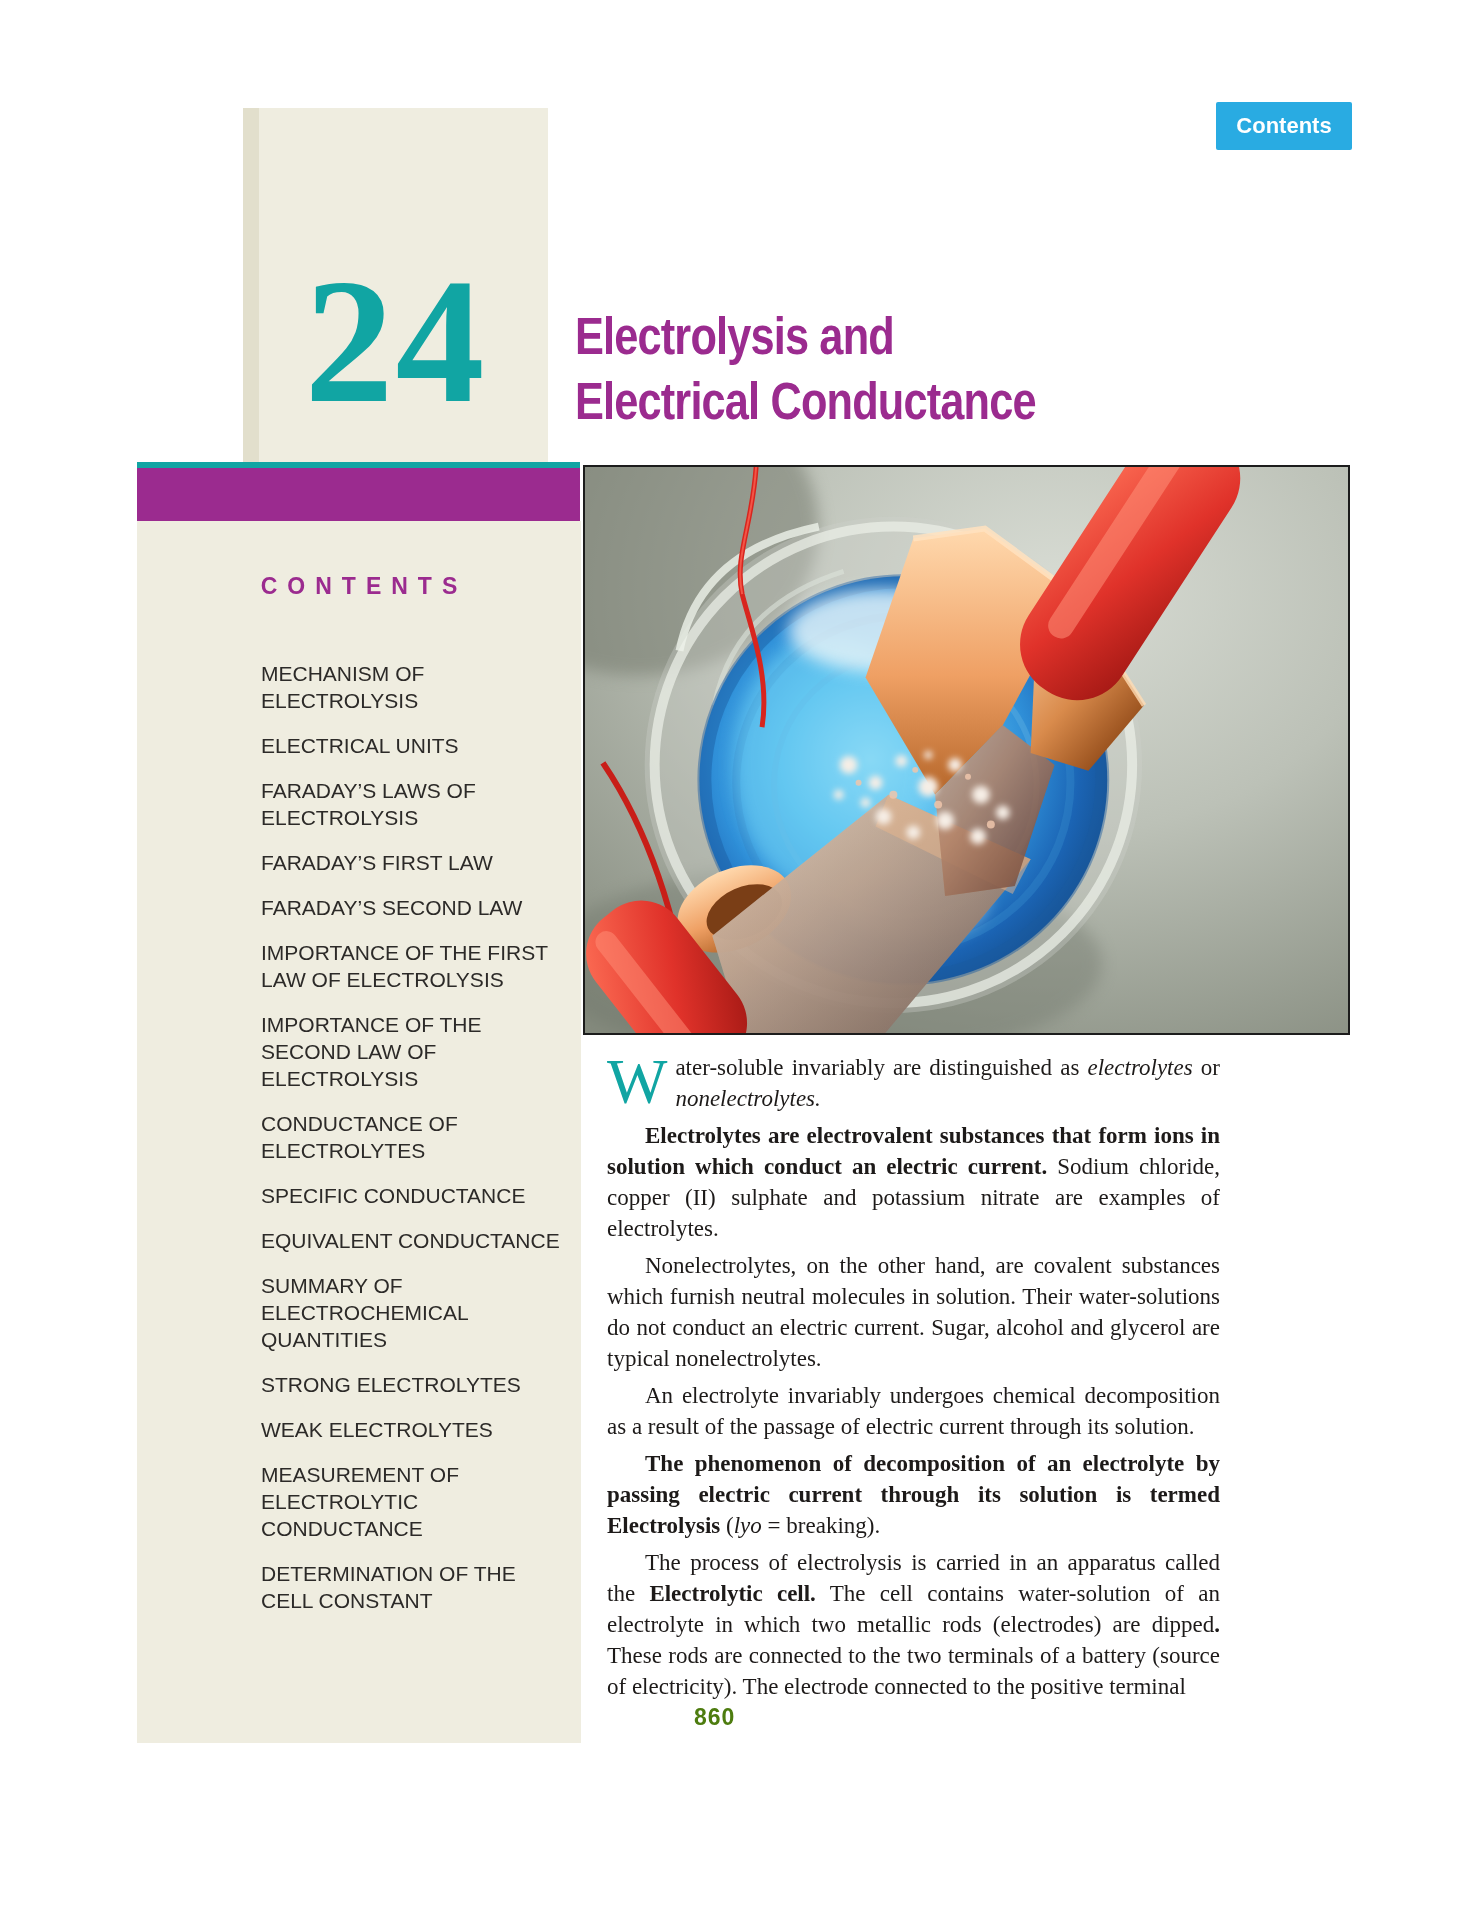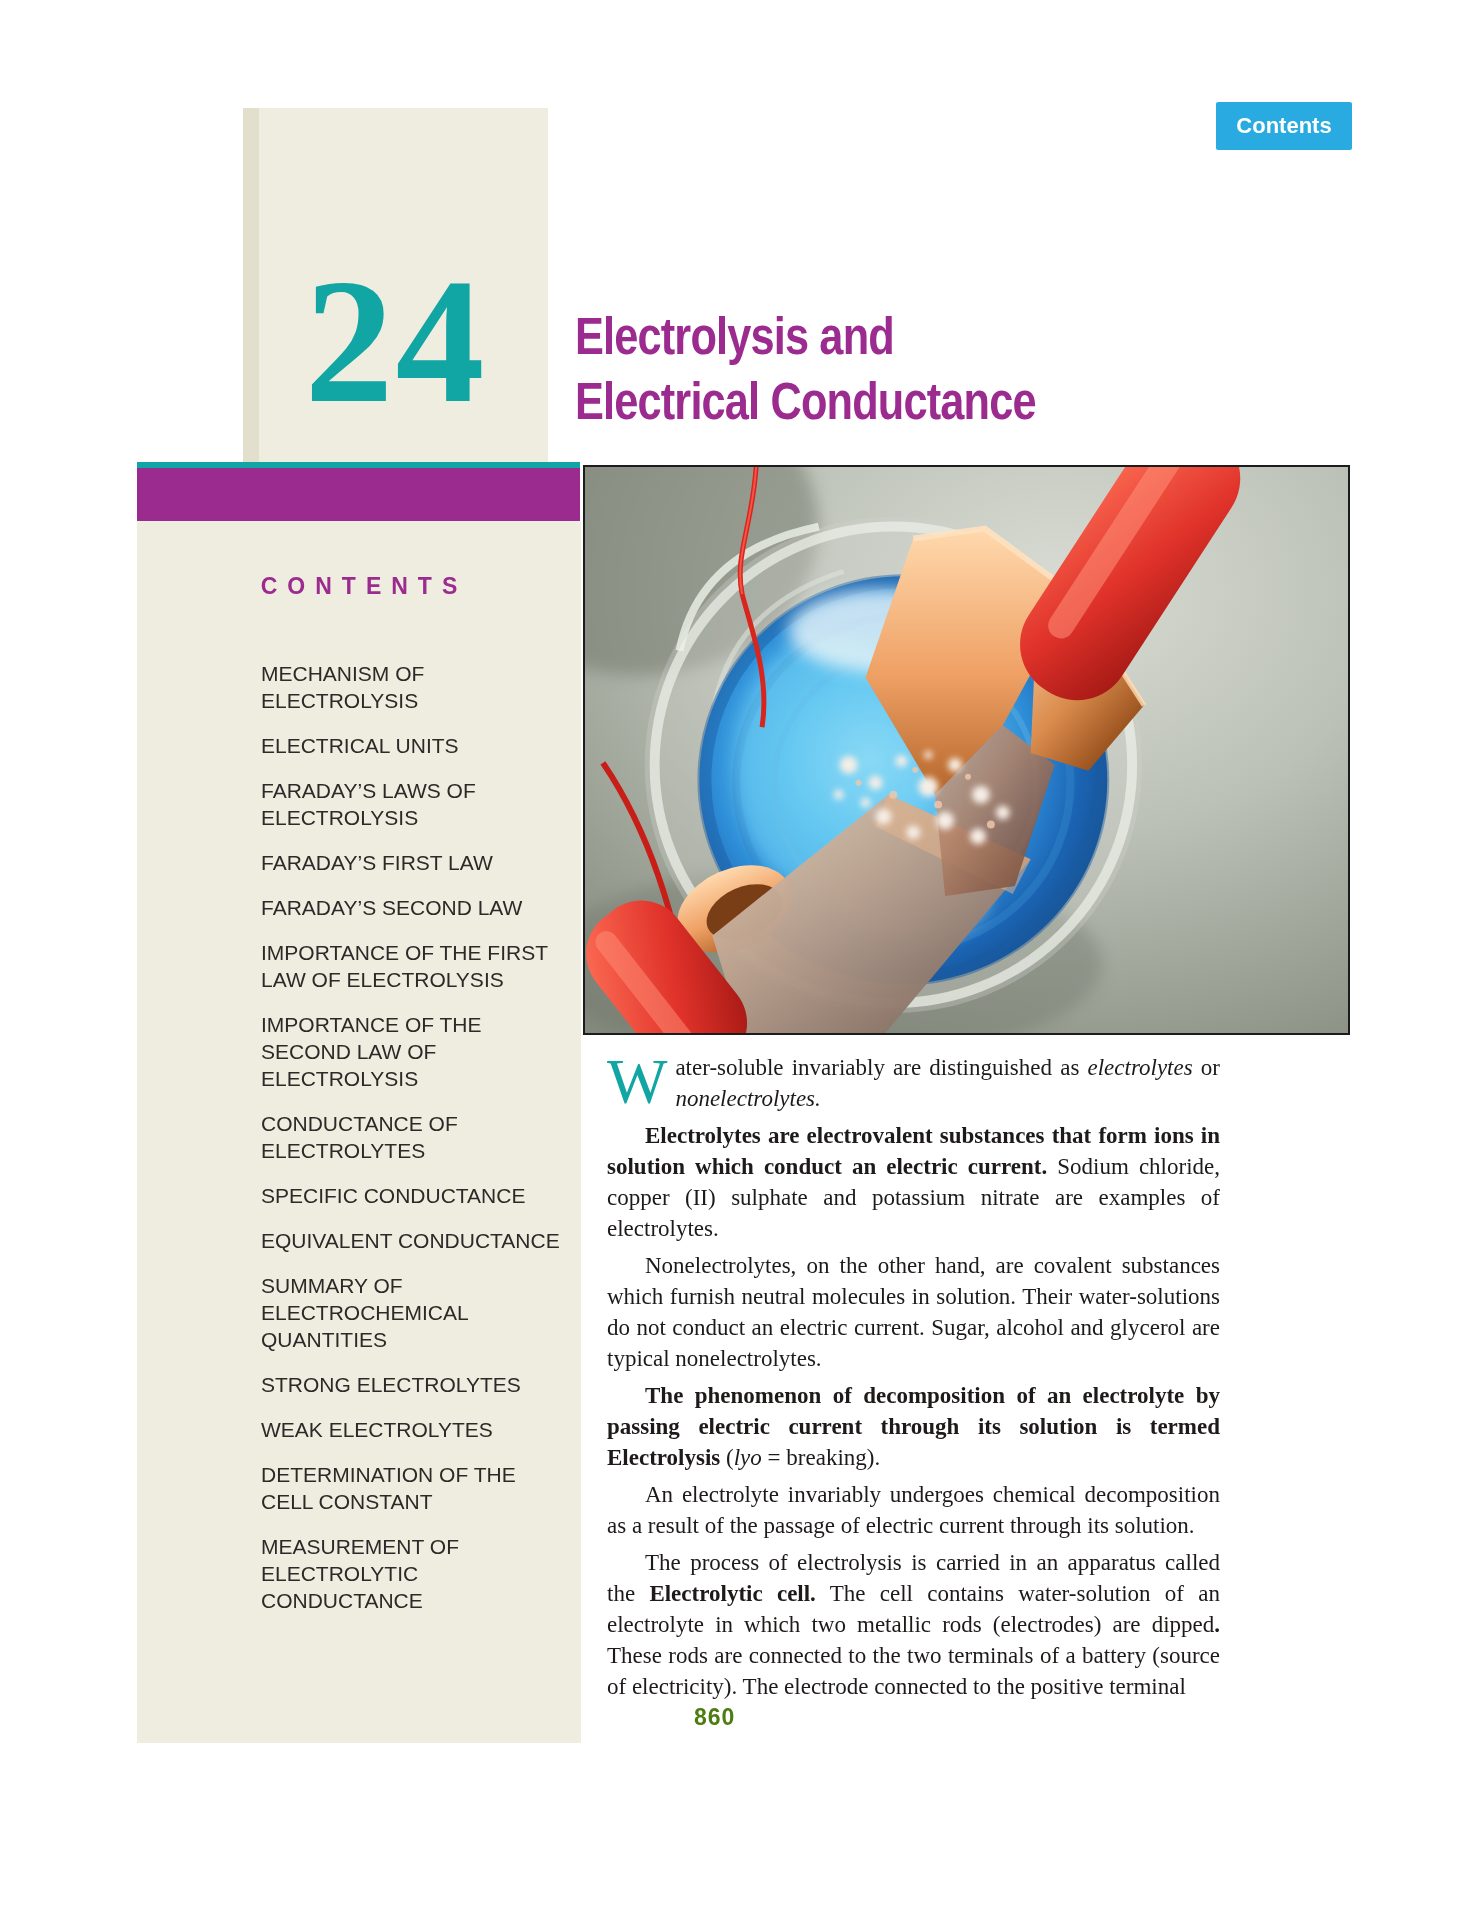--- a/index.html
+++ b/index.html
@@ -89,22 +89,22 @@
         <div class="toc-item">FARADAY’S FIRST LAW</div>
         <div class="toc-item">FARADAY’S SECOND LAW</div>
         <div class="toc-item">IMPORTANCE OF THE FIRST LAW OF ELECTROLYSIS</div>
         <div class="toc-item">IMPORTANCE OF THE SECOND LAW OF ELECTROLYSIS</div>
         <div class="toc-item">CONDUCTANCE OF ELECTROLYTES</div>
         <div class="toc-item">SPECIFIC CONDUCTANCE</div>
         <div class="toc-item">EQUIVALENT CONDUCTANCE</div>
         <div class="toc-item">SUMMARY OF ELECTROCHEMICAL QUANTITIES</div>
         <div class="toc-item">STRONG ELECTROLYTES</div>
         <div class="toc-item">WEAK ELECTROLYTES</div>
+        <div class="toc-item">MEASUREMENT OF ELECTROLYTIC CONDUCTANCE</div>
         <div class="toc-item">DETERMINATION OF THE CELL CONSTANT</div>
-        <div class="toc-item">MEASUREMENT OF ELECTROLYTIC CONDUCTANCE</div>
       </div>
   </div>
 
   <div class="photo">
     <svg viewBox="0 0 767 570" preserveAspectRatio="none">
       <defs>
         <radialGradient id="bgGrad" cx="62%" cy="22%" r="95%">
           <stop offset="0%" stop-color="#D8DCD4"></stop>
           <stop offset="45%" stop-color="#BCC1B7"></stop>
           <stop offset="100%" stop-color="#848A7D"></stop>
@@ -211,20 +211,20 @@
         <circle cx="332" cy="305" r="3"></circle>
           <circle cx="408" cy="360" r="4"></circle>
       </g>
     </svg>
   </div>
 
   <div class="body-col">
       <p class="first"><span class="dropcap">W</span><span>ater-soluble invariably are distinguished as </span><span class="i">electrolytes</span><span> or </span><span class="i">nonelectrolytes.</span></p>
       <p><span class="b">Electrolytes are electrovalent substances that form ions in solution which conduct an electric current. </span><span>Sodium chloride, copper (II) sulphate and potassium nitrate are examples of electrolytes.</span></p>
       <p><span>Nonelectrolytes, on the other hand, are covalent substances which furnish neutral molecules in solution. Their water-solutions do not conduct an electric current. Sugar, alcohol and glycerol are typical nonelectrolytes.</span></p>
+      <p><span>An electrolyte invariably undergoes chemical decomposition as a result of the passage of electric current through its solution.</span></p>
       <p><span class="b">The phenomenon of decomposition of an electrolyte by passing electric current through its solution is termed Electrolysis </span><span>(</span><span class="i">lyo</span><span> = breaking).</span></p>
-      <p><span>An electrolyte invariably undergoes chemical decomposition as a result of the passage of electric current through its solution.</span></p>
       <p><span>The process of electrolysis is carried in an apparatus called the </span><span class="b">Electrolytic cell.</span><span> The cell contains water-solution of an electrolyte in which two metallic rods (electrodes) are dipped</span><span class="b">.</span><span> These rods are connected to the two terminals of a battery (source of electricity). The electrode connected to the positive terminal</span></p>
     </div>
 
   <div class="page-num">860</div>
 
 </div>
 
 </body></html>

